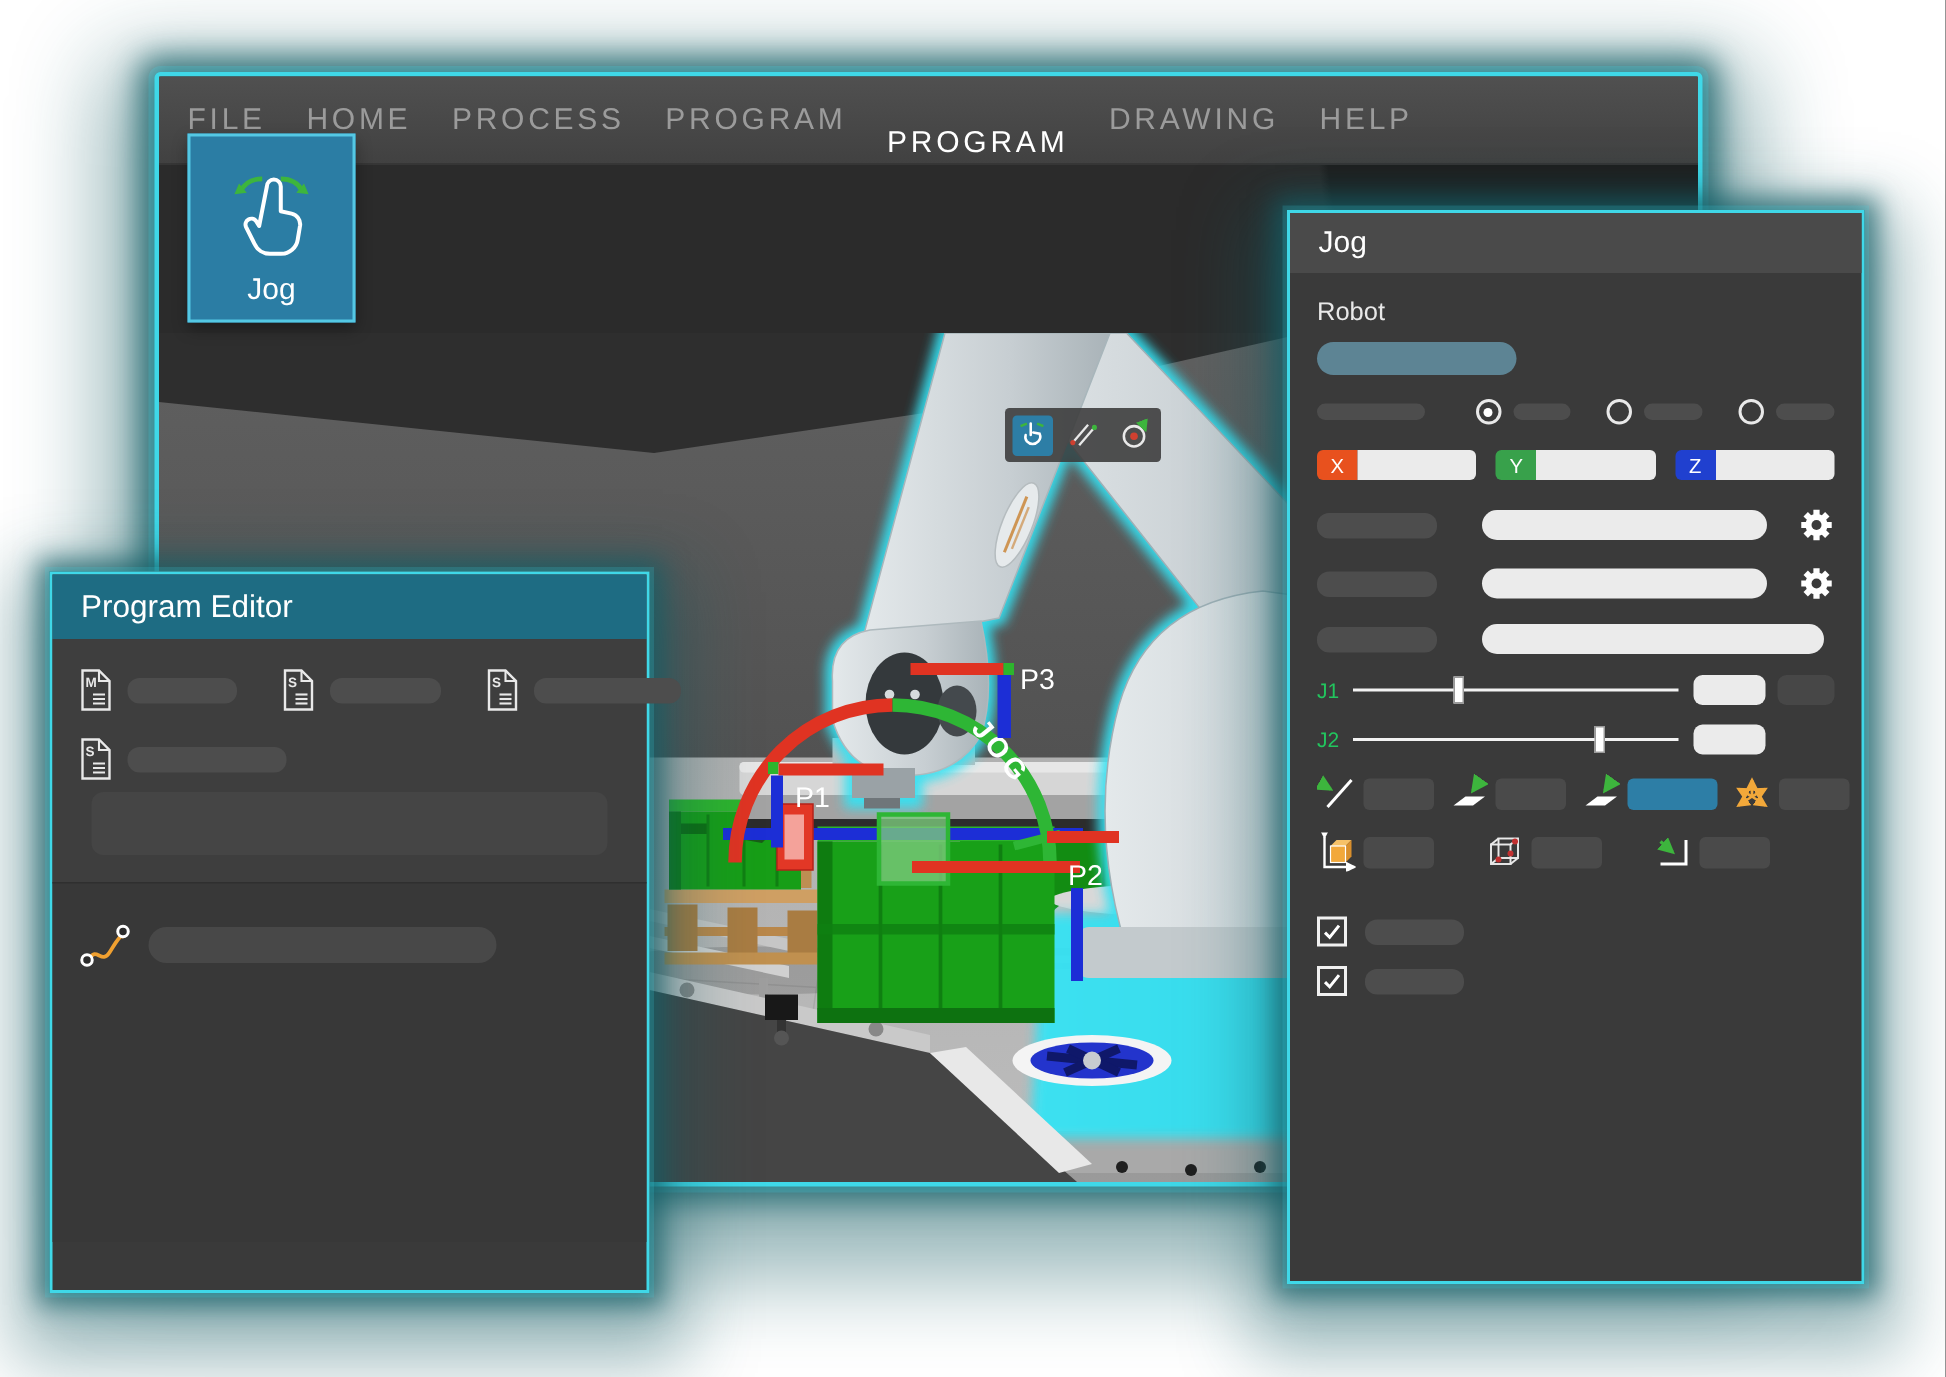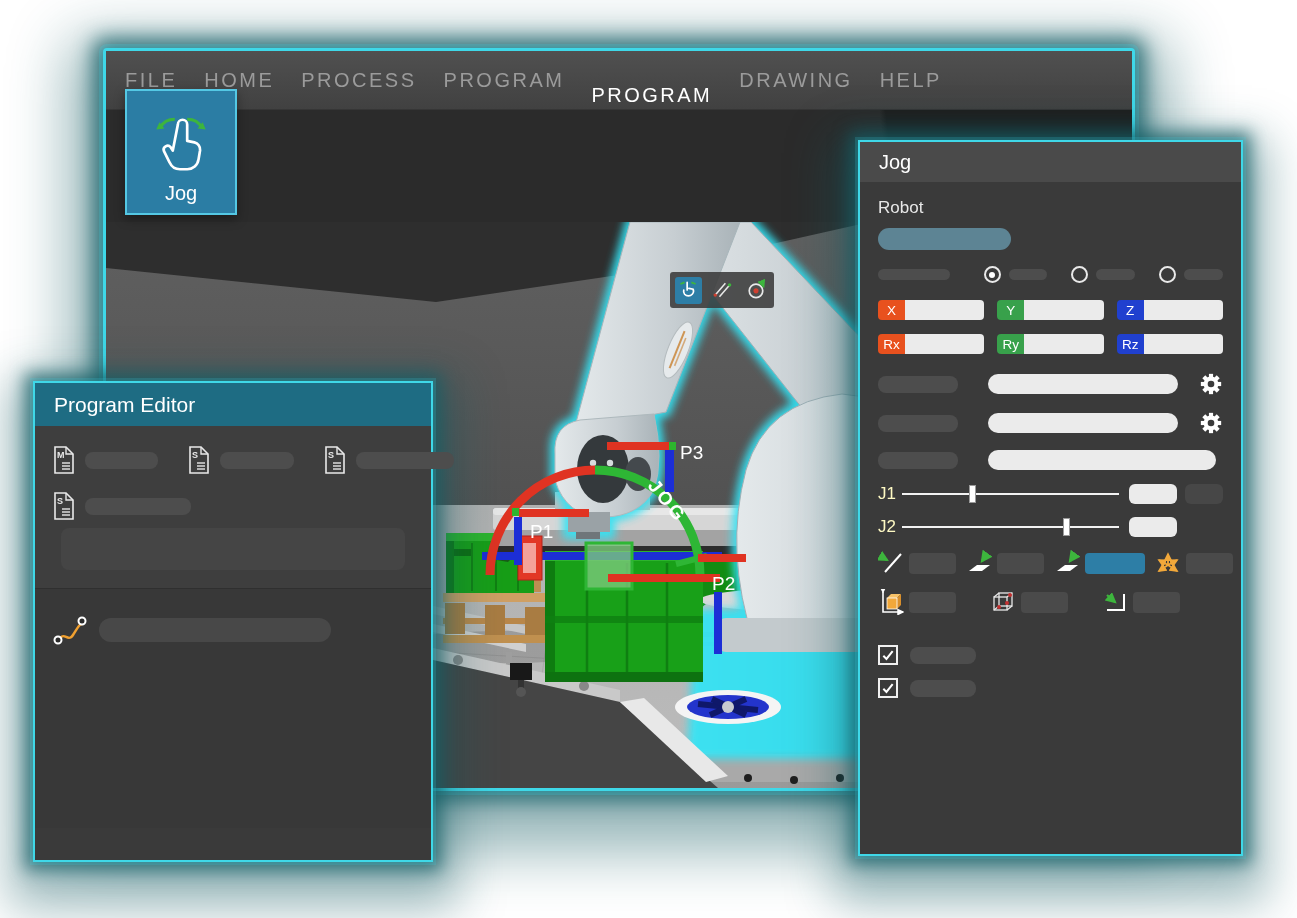--- a/index.html
+++ b/index.html
@@ -59,21 +59,21 @@
   .axis-cell{flex:1;display:flex;height:20px;}
   .axis-badge{min-width:27px;padding:0 4px;border-radius:4px 0 0 4px;color:#fff;font-size:13.5px;
     display:flex;align-items:center;justify-content:center;}
   .axis-field{flex:1;background:var(--field);border-radius:0 4px 4px 0;}
   .cfg-row{display:flex;align-items:center;margin-top:15px;}
   .cfg-row .lblpill{width:80px;height:17px;border-radius:8px;background:var(--pill);}
   .cfg-row .field{width:190px;height:20px;background:var(--field);border-radius:10px;margin-left:30px;}
   .cfg-row .field.wide{width:228px;}
   .cfg-row .gear{margin-left:auto;}
   .joint-row{display:flex;align-items:center;margin-top:13px;}
-  .jlabel{width:24px;color:#fef9c3;font-size:17px;}
+  .jlabel{width:24px;color:#22c55e;font-size:14px;}
   .track{flex:1;height:2px;background:#f2f2f2;position:relative;}
   .thumb{position:absolute;top:-8px;width:7px;height:18px;background:#fff;border:1px solid #9a9a9a;}
   .jval{width:48px;height:20px;background:var(--field);border-radius:6px;margin-left:10px;flex:none;}
   .ghost{width:38px;height:20px;background:#474747;border-radius:6px;margin-left:8px;flex:none;}
   .snap-row{display:flex;align-items:center;gap:10px;margin-top:13px;}
   .snap-item{display:flex;align-items:center;gap:5px;}
   .snap-pill{width:47px;height:21px;border-radius:4px;background:#4a4a4a;cursor:pointer;}
   .snap-pill.sel{background:var(--sel);width:60px;}
   .cb-row{display:flex;align-items:center;margin-top:13px;}
   .cb{width:20px;height:20px;border:2px solid #f0f0f0;display:flex;align-items:center;justify-content:center;cursor:pointer;}
@@ -432,34 +432,20 @@
           </div>
         <div class="axis-cell">
             <div class="axis-badge" style="background:var(--axis-y)">Y</div>
             <div class="axis-field"></div>
           </div>
         <div class="axis-cell">
             <div class="axis-badge" style="background:var(--axis-z)">Z</div>
             <div class="axis-field"></div>
           </div>
       </div>
-      <div class="axis-row">
-        <div class="axis-cell">
-            <div class="axis-badge" style="background:var(--axis-x)">Rx</div>
-            <div class="axis-field"></div>
-          </div>
-        <div class="axis-cell">
-            <div class="axis-badge" style="background:var(--axis-y)">Ry</div>
-            <div class="axis-field"></div>
-          </div>
-        <div class="axis-cell">
-            <div class="axis-badge" style="background:var(--axis-z)">Rz</div>
-            <div class="axis-field"></div>
-          </div>
-      </div>
 
       <div class="cfg-row" style="margin-top:18px">
         <div class="lblpill"></div>
         <div class="field"></div>
         <svg class="gear" width="24" height="24" viewBox="-13 -13 26 26">
           <g stroke="#fff" stroke-width="4.5">
             <line x1="6.5" y1="0" x2="11" y2="0"></line>
               <line x1="4.6" y1="4.6" x2="7.8" y2="7.8"></line>
             <line x1="0" y1="6.5" x2="0" y2="11"></line>
               <line x1="-4.6" y1="4.6" x2="-7.8" y2="7.8"></line>

